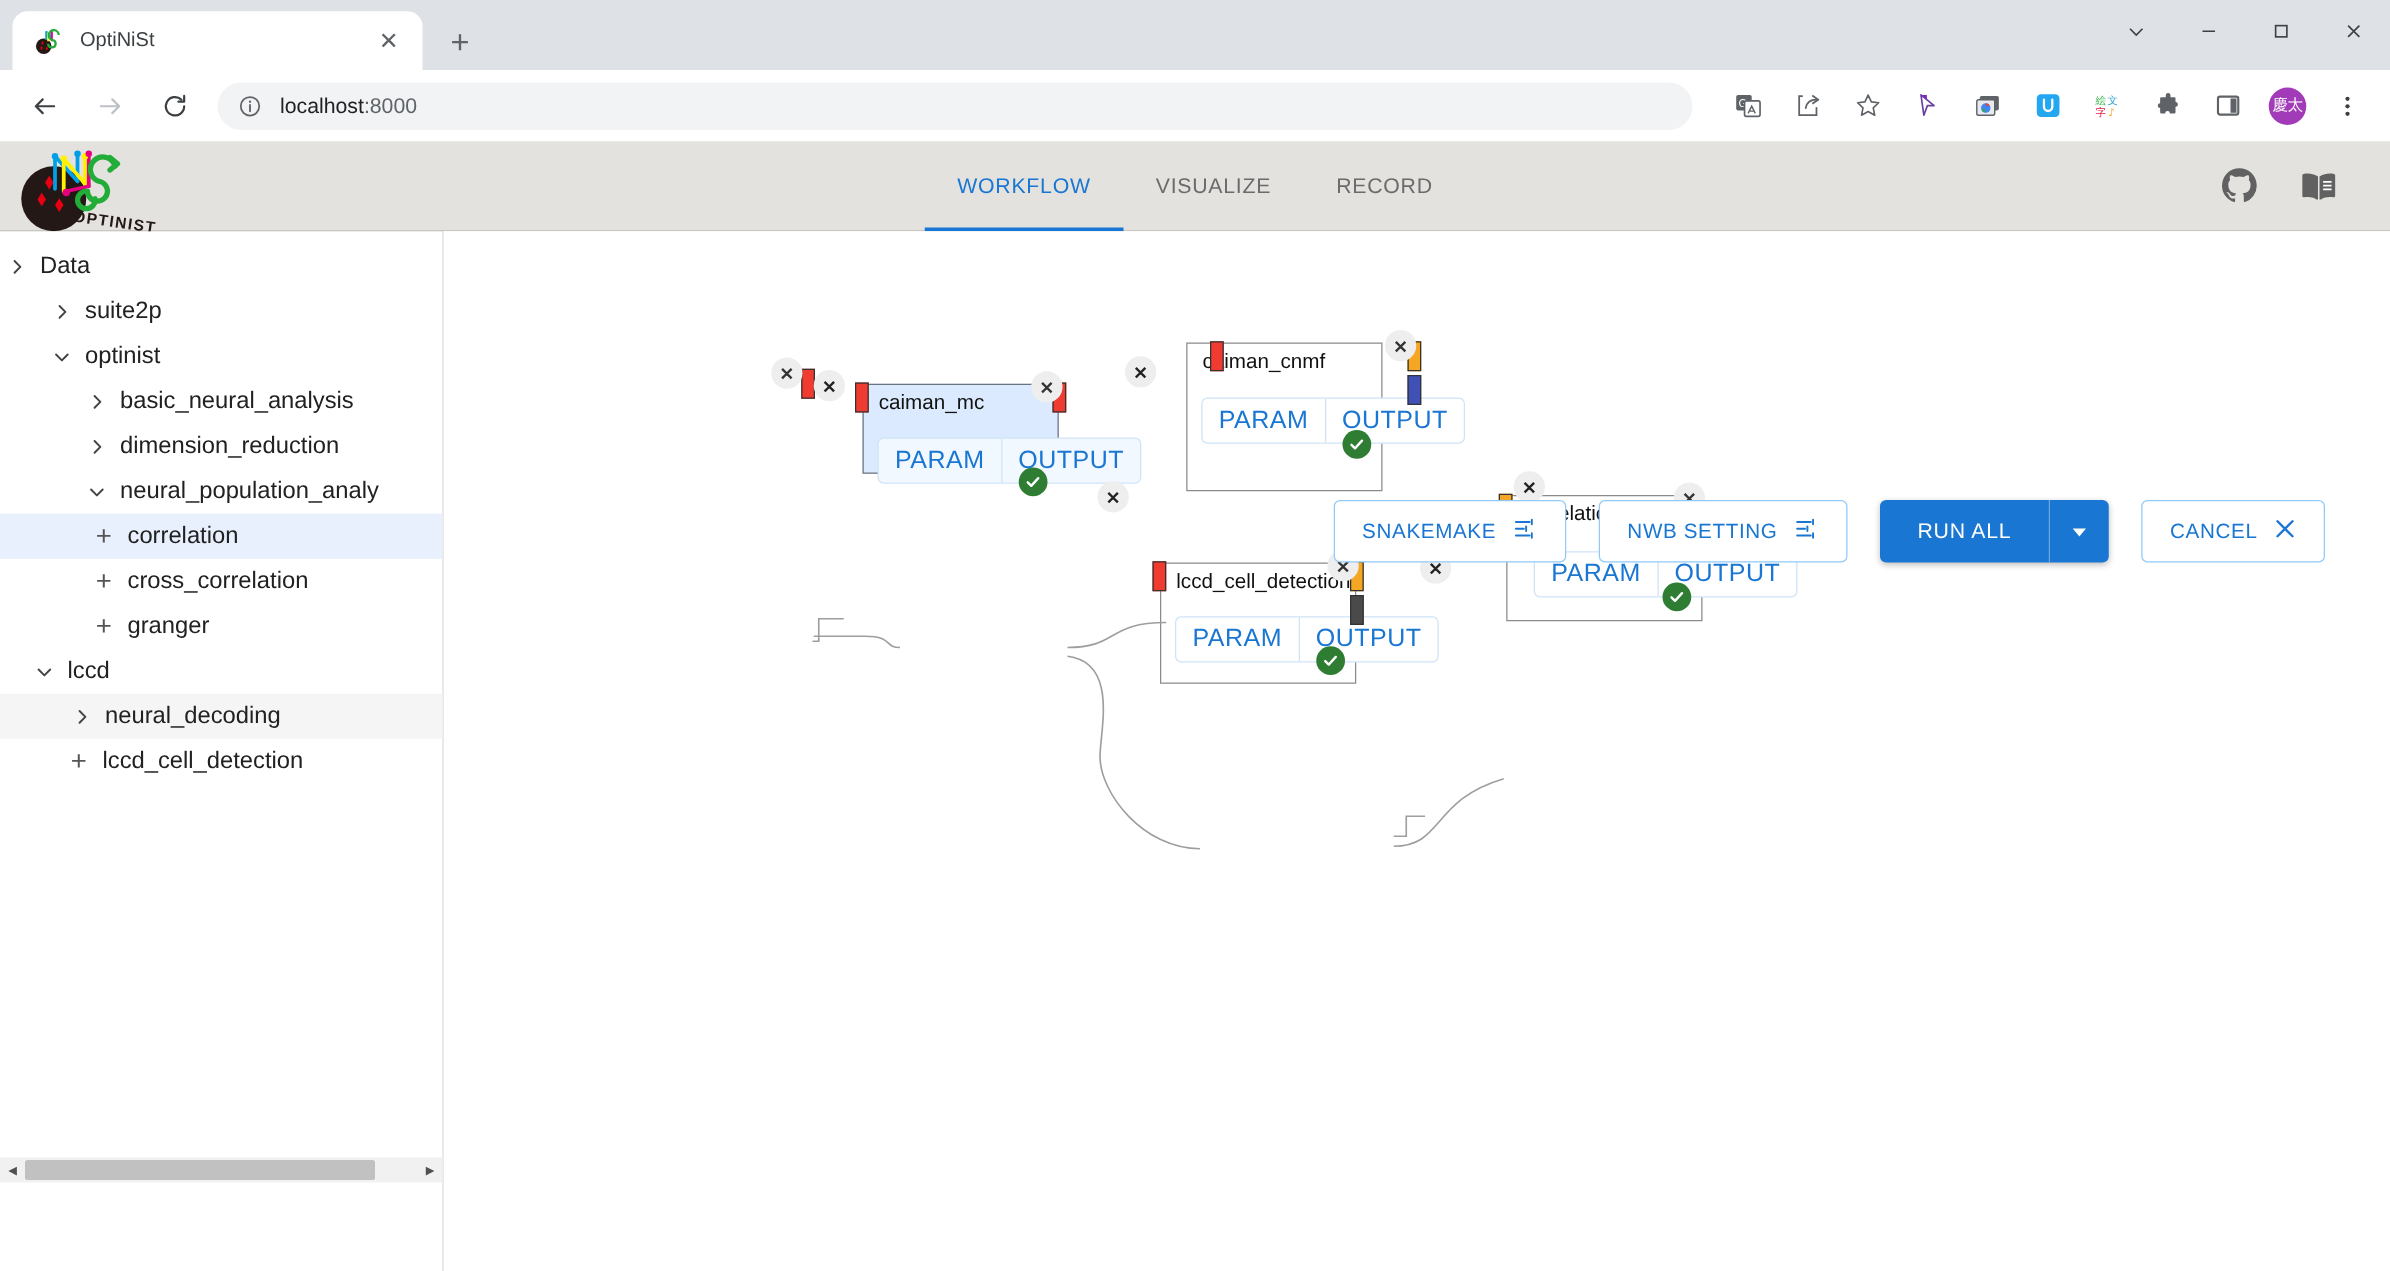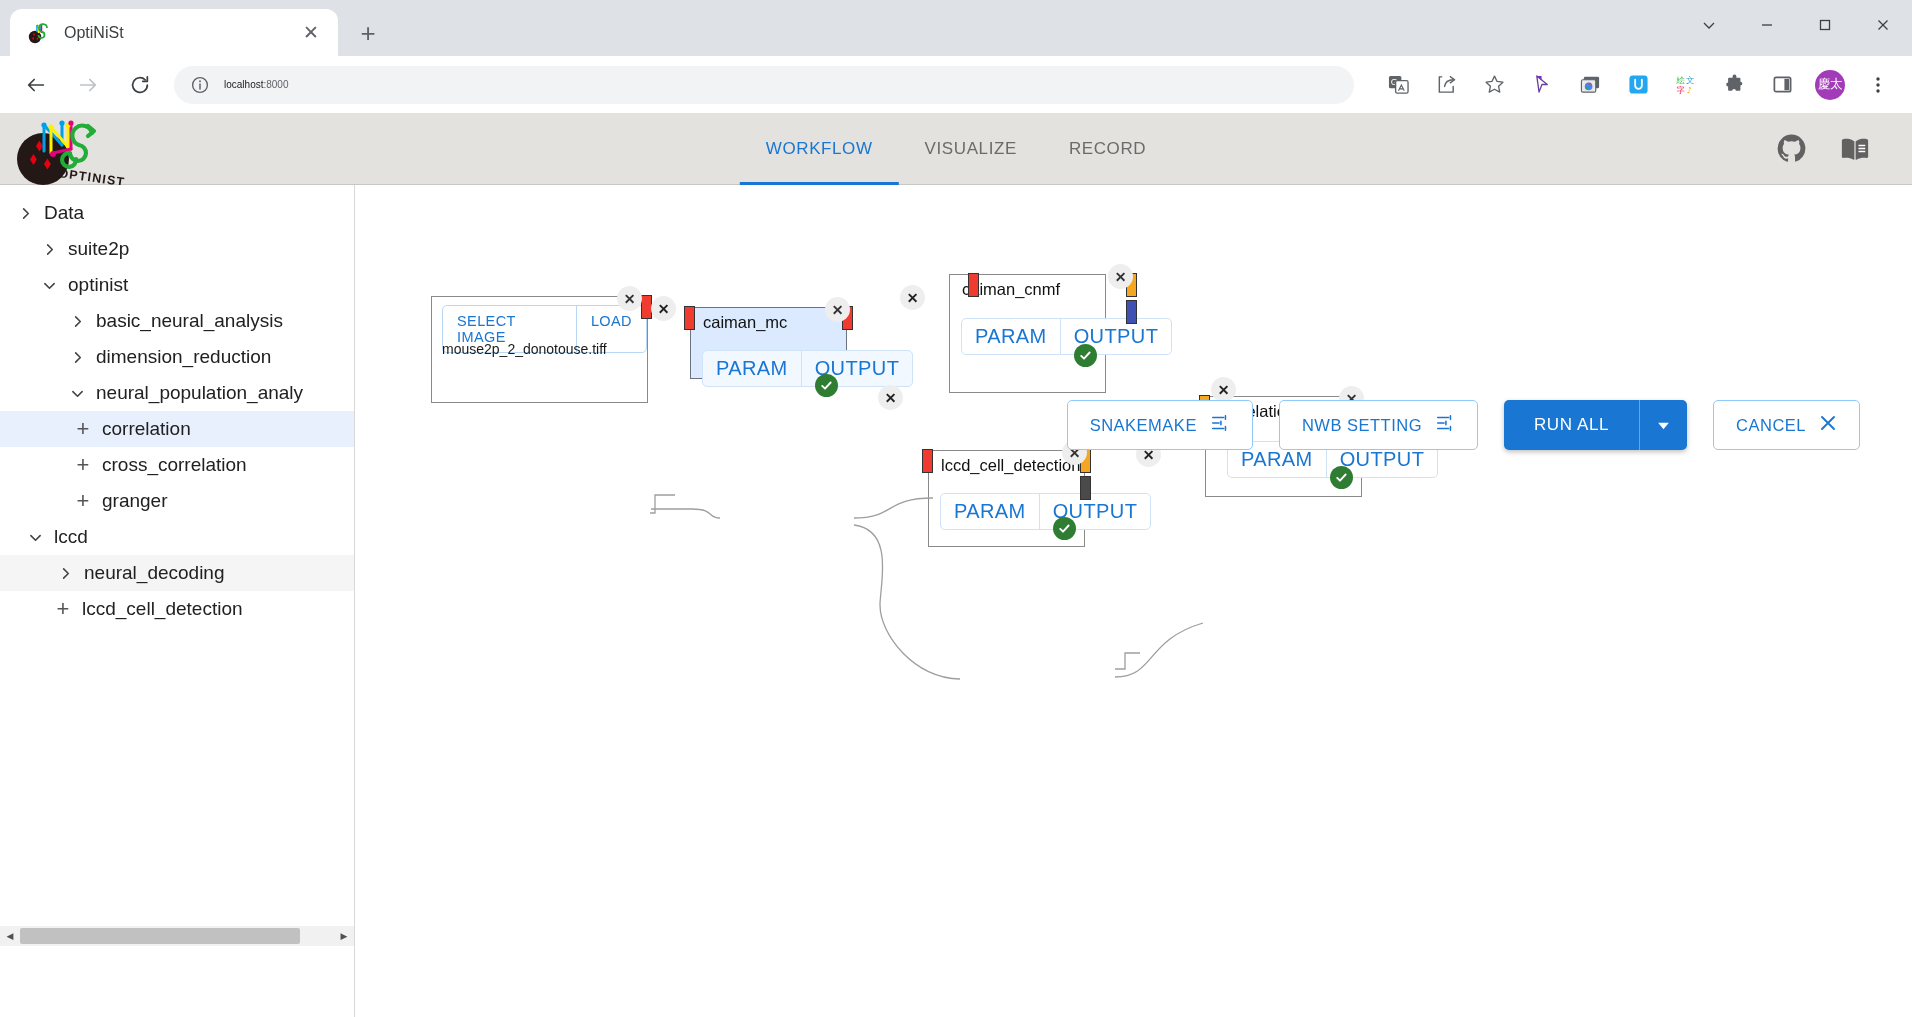--- a/index.html
+++ b/index.html
@@ -106,21 +106,21 @@
     padding: 0 16px;
     max-width: 1180px;
     cursor: text;
   }
   .omnibox .info-icon {
     width: 20px; height: 20px;
     margin-right: 14px;
     flex: 0 0 20px;
     color: #5f6368;
   }
-  .url-text { font-size: 10px; color: #202124; text-align: right; }
+  .url-text { font-size: 17px; color: #202124; text-align: right; }
   .url-text .dim { color: #5f6368; }
   .tb-icons { display: flex; align-items: center; margin-left: auto; }
   .tb-icon {
     width: 38px; height: 38px;
     margin: 0 5px;
     display: flex; align-items: center; justify-content: center;
     border-radius: 50%;
     cursor: pointer;
     color: #5f6368;
     position: relative;
@@ -598,21 +598,21 @@
           <path d="M14.8 9.2h5.4M14.8 11.6h5.4M14.8 14h5.4" stroke="#fff" stroke-width="1.1"></path>
         </svg>
     </span>
   </div>
 </div>
 
 <div class="app-body">
 
   <div class="sidebar">
 
-    <div class="tree-row" style="padding-left:12px">
+    <div class="tree-row" style="padding-left:0">
       <span class="tw">
           <svg width="13" height="13" viewBox="0 0 14 14">
             <path d="M5 2l5 5-5 5" stroke="#444" stroke-width="1.7" fill="none" stroke-linecap="round" stroke-linejoin="round"></path>
           </svg>
         </span>
       <span class="tree-label">Data</span>
     </div>
 
 
 
@@ -751,27 +751,20 @@
       <g fill="none" stroke="#9e9e9e" stroke-width="1.3">
         <path d="M295,328 L300,328 L300,310 L320,310"></path>
         <path d="M296,324 L337,324 C360,324 352,333 365,333"></path>
         <path d="M499,333 C540,333 530,313 578,313"></path>
         <path d="M499,340 C540,345 525,400 525,420 C525,450 560,494 605,494"></path>
         <path d="M760,484 L770,484 L770,468 L785,468"></path>
         <path d="M760,492 C800,492 790,455 848,438"></path>
       </g>
     </svg>
 
-    <div class="node" style="left:76px; top:111px; width:217px; height:107px;">
-      <div class="select-img-grp" style="left:10px; top:8px;">
-        <span class="ntab">SELECT IMAGE</span>
-        <span class="ntab" style="border-left:1px solid #b8d8f5">LOAD</span>
-      </div>
-      <div class="file-label" style="left:10px; top:44px;">mouse2p_2_donotouse.tiff</div>
-    </div>
     <div class="node-x" style="left:262px; top:101px;">✕</div>
     <div class="handle" style="left:286px; top:110px; background:#f03c30;"></div>
     <div class="edge-x" style="left:296px; top:111px;">✕</div>
 
     <div class="node selected" style="left:335px; top:122px; width:157px; height:72px;">
       <div class="node-title">caiman_mc</div>
       <div class="tabs-group" style="left:11px; top:42px;">
         <span class="ntab">PARAM</span>
         <span class="ntab">OUTPUT</span>
       </div>

